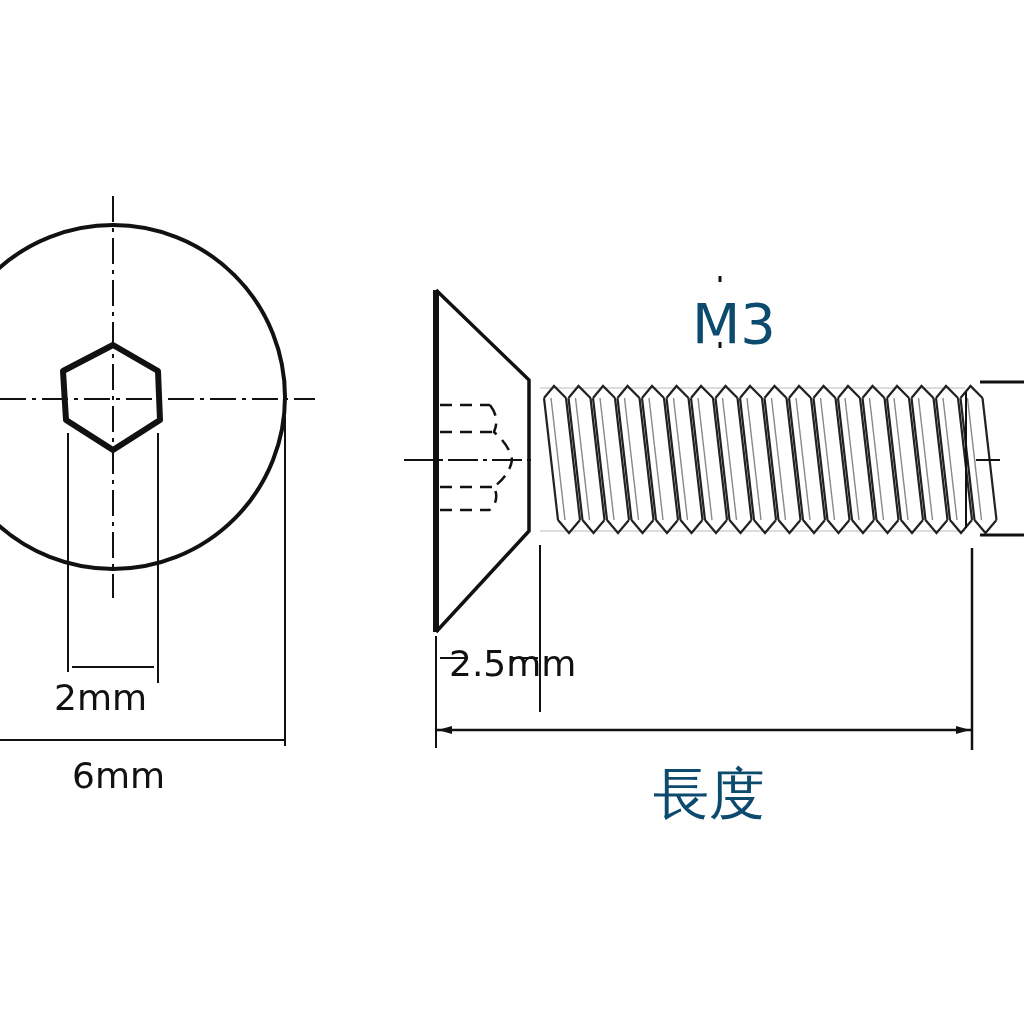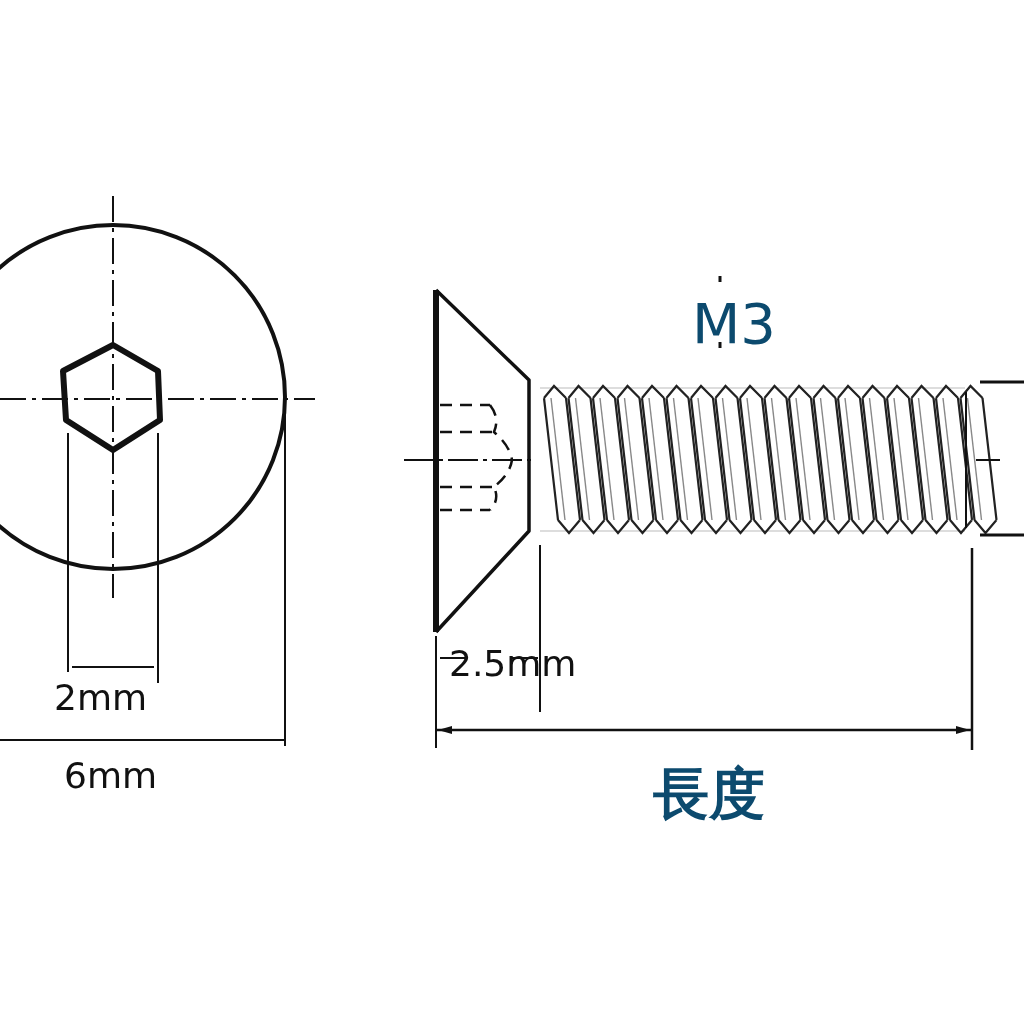--- a/index.html
+++ b/index.html
@@ -103,16 +103,16 @@
     <line x1="436" y1="730" x2="972" y2="730" stroke-width="2.5"></line>
     <polygon points="438,730 452,726 452,734" fill="#111" stroke="none"></polygon>
     <polygon points="970,730 956,726 956,734" fill="#111" stroke="none"></polygon>
 
     <line x1="720" y1="276" x2="720" y2="282" stroke-width="3"></line>
     <line x1="720" y1="342" x2="720" y2="348" stroke-width="3"></line>
   </g>
 </svg>
 
 <div class="label dim-black" style="left:54px; top:680px;">2mm</div>
-<div class="label dim-black" style="left:64px; top:758px;">6mm</div>
+<div class="label dim-black" style="left:72px; top:758px;">6mm</div>
 <div class="label dim-black" style="left:449px; top:646px;">2.5mm</div>
 <div class="label dim-red" style="left:692px; top:284px; font-size:56px;">M3</div>
-<div class="label dim-red" style="left:653px; top:754px; font-size:56px;font-weight:bold;">長度</div>
+<div class="label dim-red" style="left:653px; top:754px; font-size:56px;">長度</div>
 
 </body></html>

